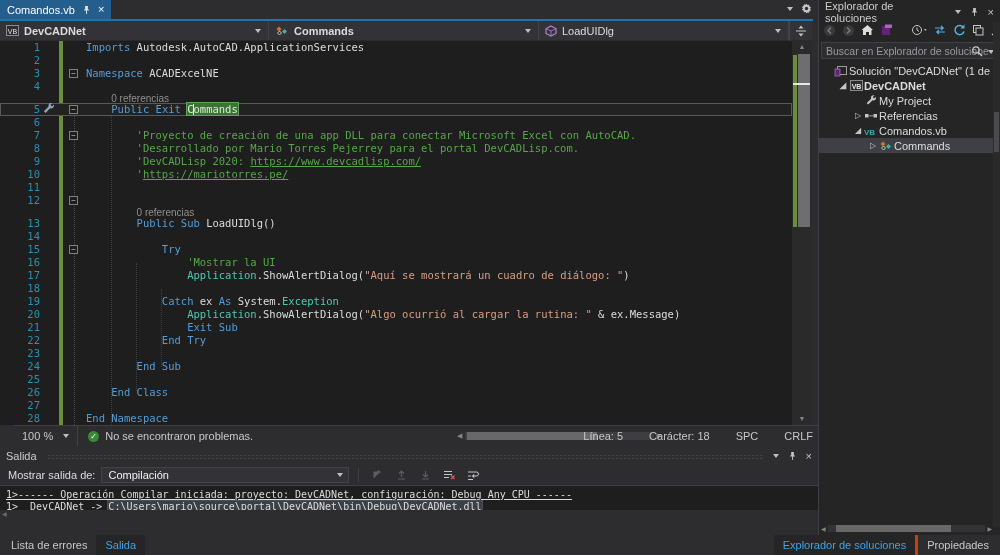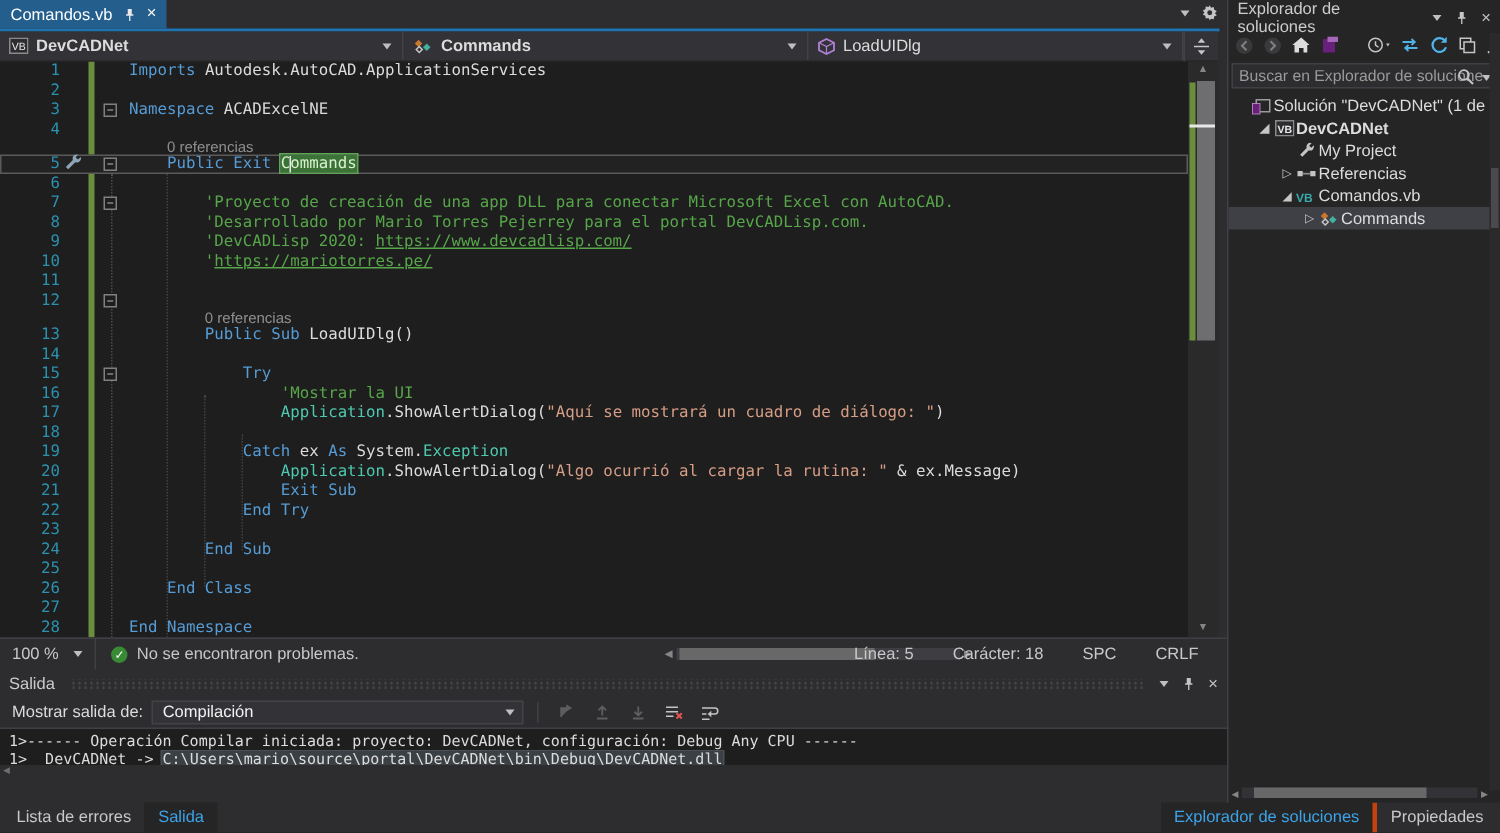--- a/index.html
+++ b/index.html
@@ -44,42 +44,42 @@
   .tok-h { color:#D8F2D0; background:#3C7137; outline:1px solid #5FA356; }
 
   
   #v-scroll { left:792px; top:41px; width:20px; height:384px; background:#2A2A2B; }
   #v-scroll .arr { position:absolute; left:0; width:20px; height:12px; color:#858585; font-size:7px; text-align:center; line-height:12px; }
   #v-thumb { position:absolute; left:6px; top:13px; width:12px; height:173px; background:#6E6E70; }
   #v-marks { position:absolute; left:1px; top:14px; width:4px; height:172px; background:#6A8E3C; }
   #v-caretmark { position:absolute; left:1px; top:42px; width:17px; height:2px; background:#E8E8E8; }
 
   
-  #ed-status { left:0; top:425px; width:818px; height:21px; background:#2D2D30; border-top:1px solid #3F3F46; display:flex; align-items:center; color:#C8C8C8; font-size:11px; }
+  #ed-status { left:14px; top:425px; width:818px; height:21px; background:#2D2D30; border-top:1px solid #3F3F46; display:flex; align-items:center; color:#C8C8C8; font-size:11px; }
   #zoom-box { display:flex; align-items:center; gap:10px; padding:0 8px; border-right:1px solid #3F3F46; height:100%; }
   #health { display:flex; align-items:center; gap:6px; padding:0 10px; }
   .check-circle { width:11px; height:11px; border-radius:50%; background:#388A34; color:#fff; font-size:8px; line-height:11px; text-align:center; }
   #h-scroll { position:absolute; left:443px; top:5px; width:205px; height:10px; display:flex; align-items:center; }
   #h-scroll .harr { color:#858585; font-size:7px; width:8px; }
   #h-track { flex:1; height:8px; background:#3E3E42; position:relative; }
   #h-thumb { position:absolute; left:2px; top:0; width:130px; height:8px; background:#686868; }
   #pos-info { position:absolute; right:6px; display:flex; gap:0; }
   #pos-info span { padding:0 13px; }
 
   
   #output { left:0; top:448px; width:818px; height:87px; background:#2D2D30; }
   .panel-titlebar { height:16px; display:flex; align-items:center; padding:0 6px; gap:6px; color:#CCCCCC; }
   .grip { flex:1; height:7px; margin:0 4px; background-image:radial-gradient(#46464A 1px, transparent 1px); background-size:4px 3px; background-position:0 1px; }
   .tb-icons { display:flex; gap:9px; align-items:center; }
   #out-toolbar { height:22px; display:flex; align-items:center; padding:0 8px; gap:6px; border-bottom:1px solid #3F3F46; }
   #out-combo { width:248px; height:16px; background:#333337; border:1px solid #434346; display:flex; align-items:center; padding:0 6px; color:#F1F1F1; position:relative; }
   #out-combo .dd { position:absolute; right:5px; }
   .tsep { width:1px; height:14px; background:#3F3F46; margin:0 3px; }
   .tico { width:18px; height:14px; display:flex; align-items:center; justify-content:center; }
-  #out-text { height:24px; background:#1E1E1E; padding:3px 0 17px 6px; color:#DCDCDC; font-size:10px; line-height:12px; overflow:hidden; }
+  #out-text { height:24px; background:#1E1E1E; padding:3px 0 17px 6px; color:#DCDCDC; font-size:10px; line-height:12px; overflow:hidden;text-decoration:underline; }
   #out-text div { white-space:pre; font-family:"DejaVu Sans Mono", monospace; }
   .hl-path { background:#3B4045; outline:1px solid #4A5056; }
   #out-hscroll { height:8px; background:#2D2D30; color:#6E6E70; font-size:6px; padding-left:2px; line-height:8px; }
 
   
   #bottom-tabs { left:0; top:535px; width:1000px; height:20px; background:#2D2D30; display:flex; align-items:stretch; }
   .tool-tab { padding:0 9px; display:flex; align-items:center; font-size:11px; color:#C8C8C8; }
   .tool-tab.active { background:#252526; color:#3DA3E8; }
   #right-tabs { position:absolute; right:2px; top:0; height:20px; display:flex; }
   .tool-tab.alt { border-left:3px solid #c2410c; }

